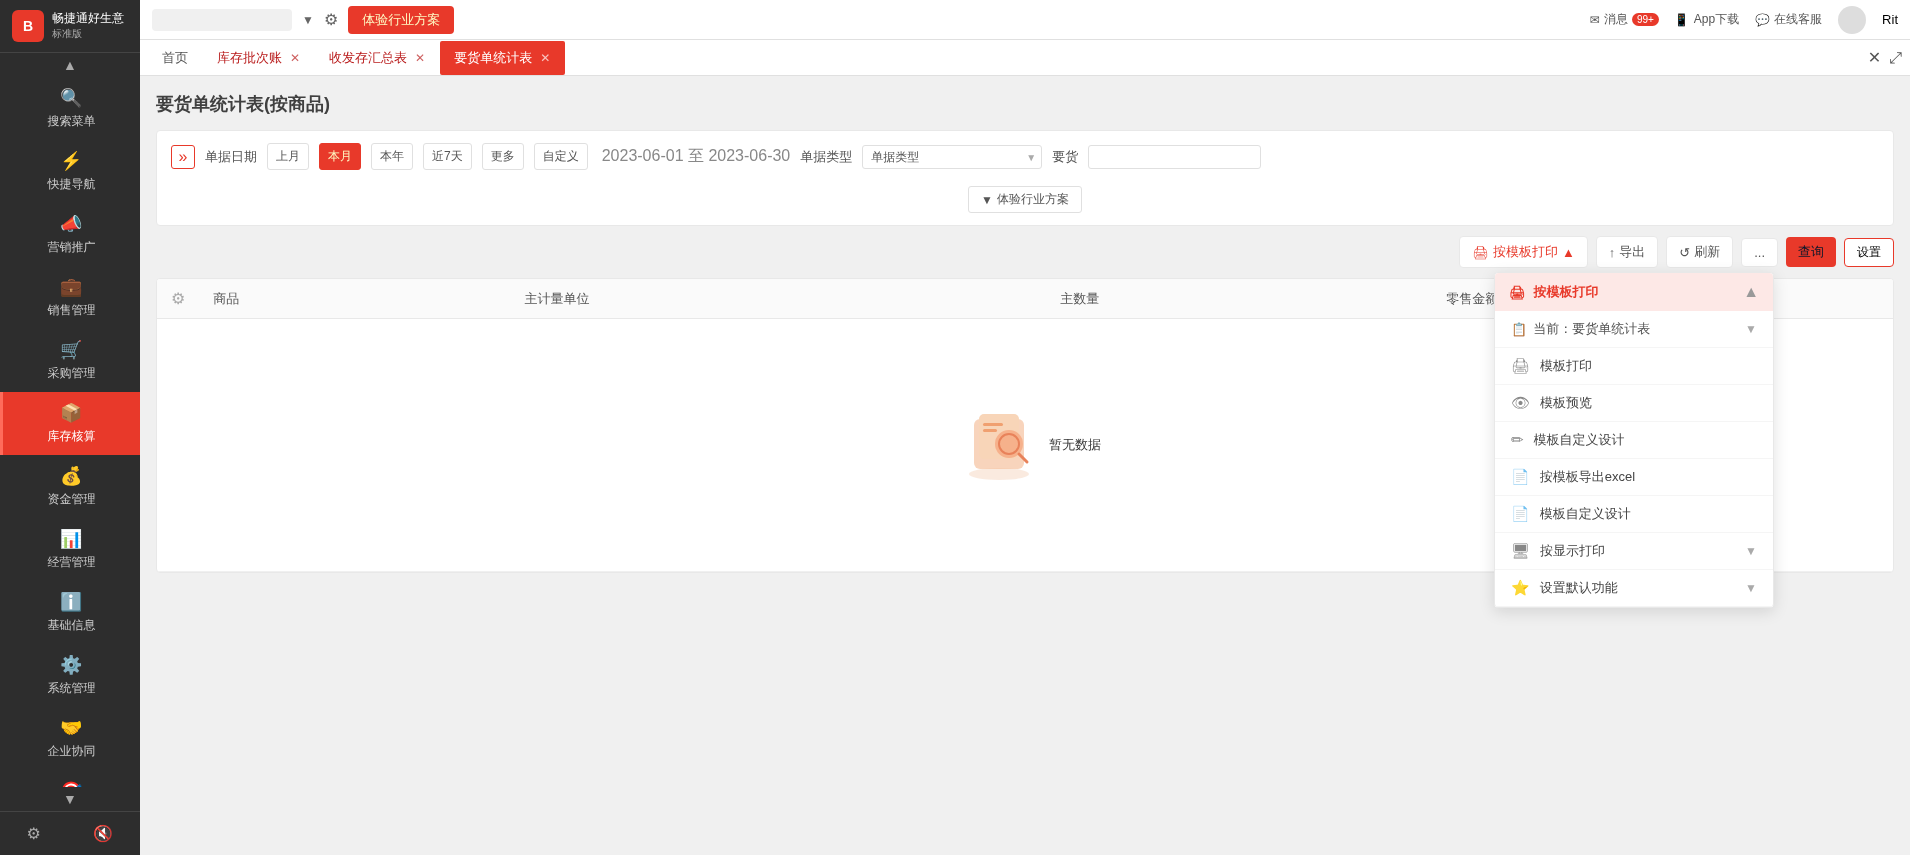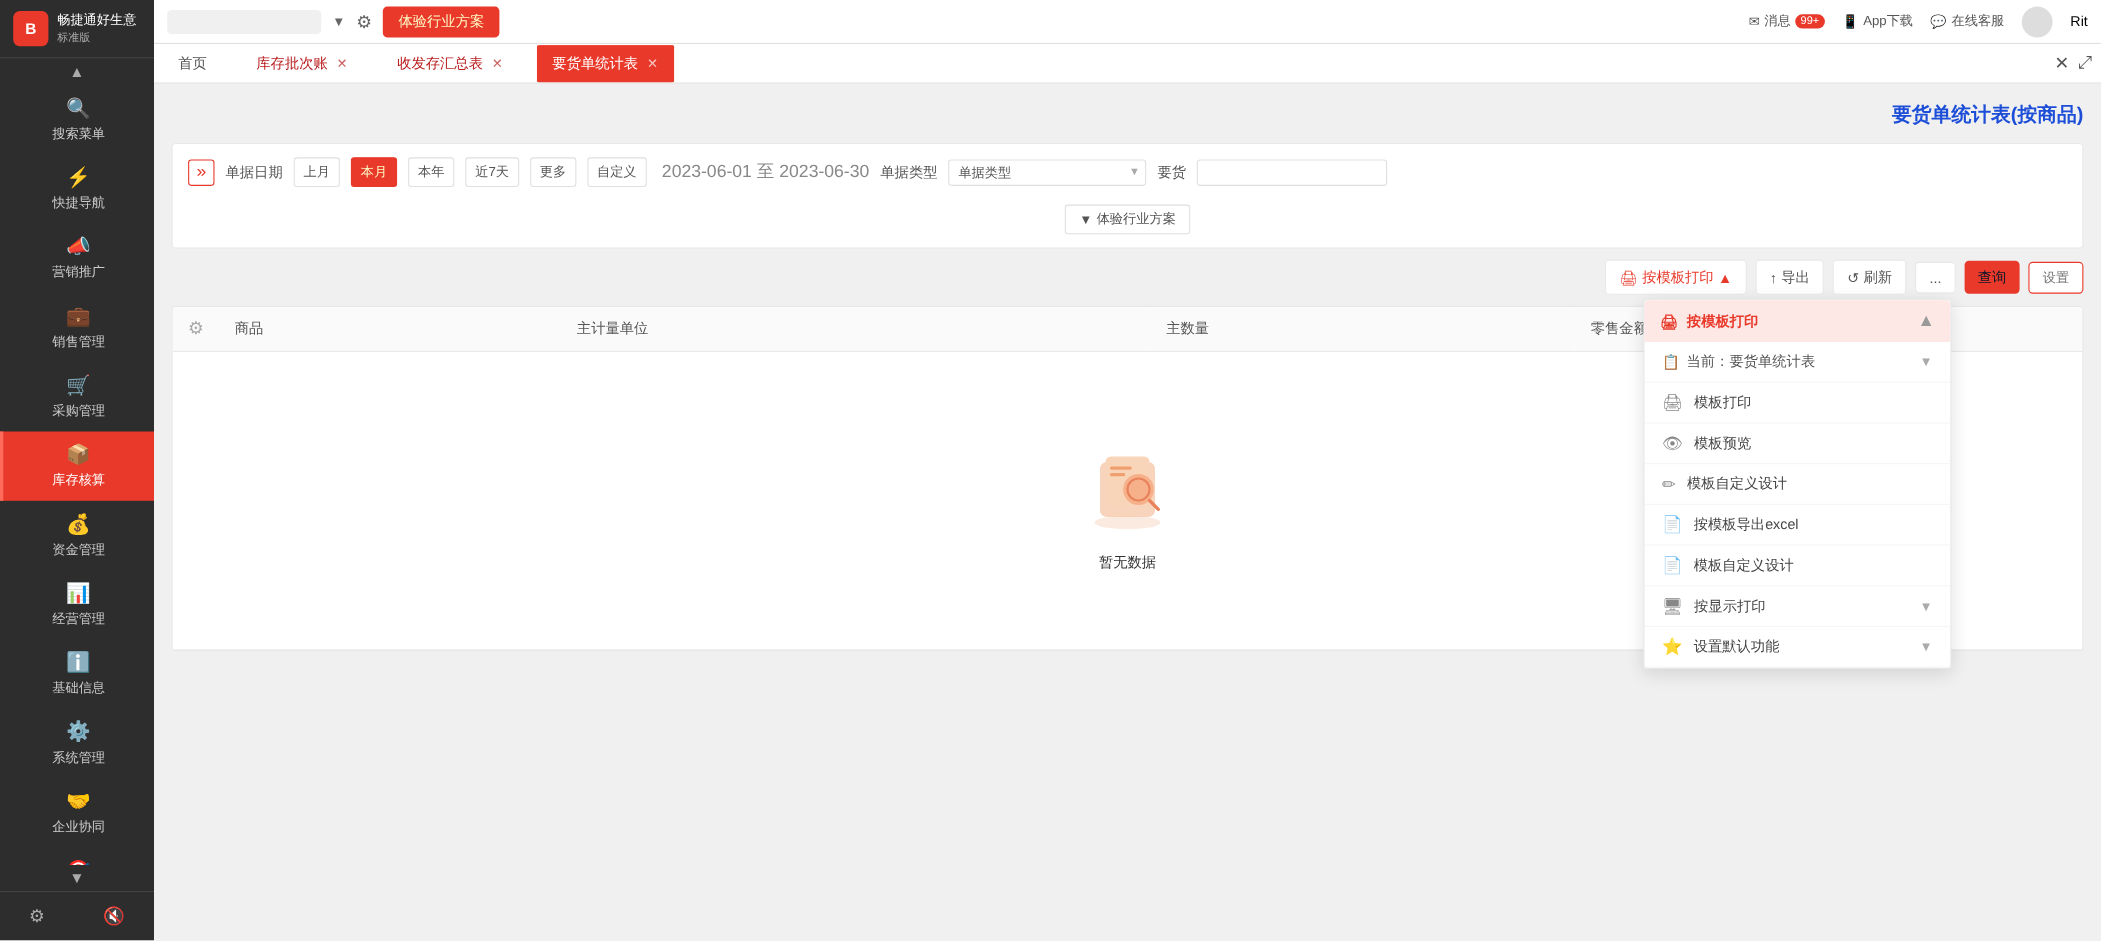--- a/index.html
+++ b/index.html
@@ -157,21 +157,21 @@
 
     
     .tabbar {
       background: #fff;
       height: 36px;
       display: flex;
       align-items: center;
       padding: 0 8px;
       border-bottom: 1px solid #e0e0e0;
       flex-shrink: 0;
-      gap: 16px;
+      gap: 0;
     }
     .tab {
       padding: 8px 14px;
       font-size: 13px;
       color: #b91c1c;
       cursor: pointer;
       display: flex;
       align-items: center;
       gap: 6px;
       border-right: 1px solid transparent;
@@ -204,23 +204,22 @@
     .page-content {
       flex: 1;
       overflow: auto;
       padding: 16px;
       position: relative;
     }
 
     .page-title {
       font-size: 18px;
       font-weight: bold;
-      color: #1d4ed8;
+      color: #404040;
       margin-bottom: 14px;
-      text-align: right;
     }
 
     
     .filter-bar {
       background: #fff;
       border-radius: 4px;
       padding: 12px 14px;
       margin-bottom: 10px;
       border: 1px solid #e8e8e8;
     }
@@ -323,21 +322,21 @@
       color: #555;
       font-size: 13px;
     }
     .toolbar-btn.primary {
       background: #e8392a;
       color: #0f172a;
       border-radius: 4px;
     }
     .toolbar-settings-btn {
       border: 1px solid #e8392a;
-      color: #737373;
+      color: #000000;
       border-radius: 4px;
       padding: 5px 12px;
       background: #fff;
       cursor: pointer;
       font-size: 12px;
     }
 
     
     .data-table-container {
       background: #fff;
@@ -362,21 +361,21 @@
       padding: 10px 14px;
       font-size: 13px;
       color: #333;
       border-bottom: 1px solid #f0f0f0;
     }
     .table-gear { color: #aaa; font-size: 16px; cursor: pointer; }
 
     
     .empty-state {
       display: flex;
-      flex-direction: column;
+      flex-direction: row;
       align-items: center;
       justify-content: center;
       padding: 60px 0;
     }
     .empty-icon {
       width: 100px;
       height: 100px;
       margin-bottom: 12px;
     }
 

